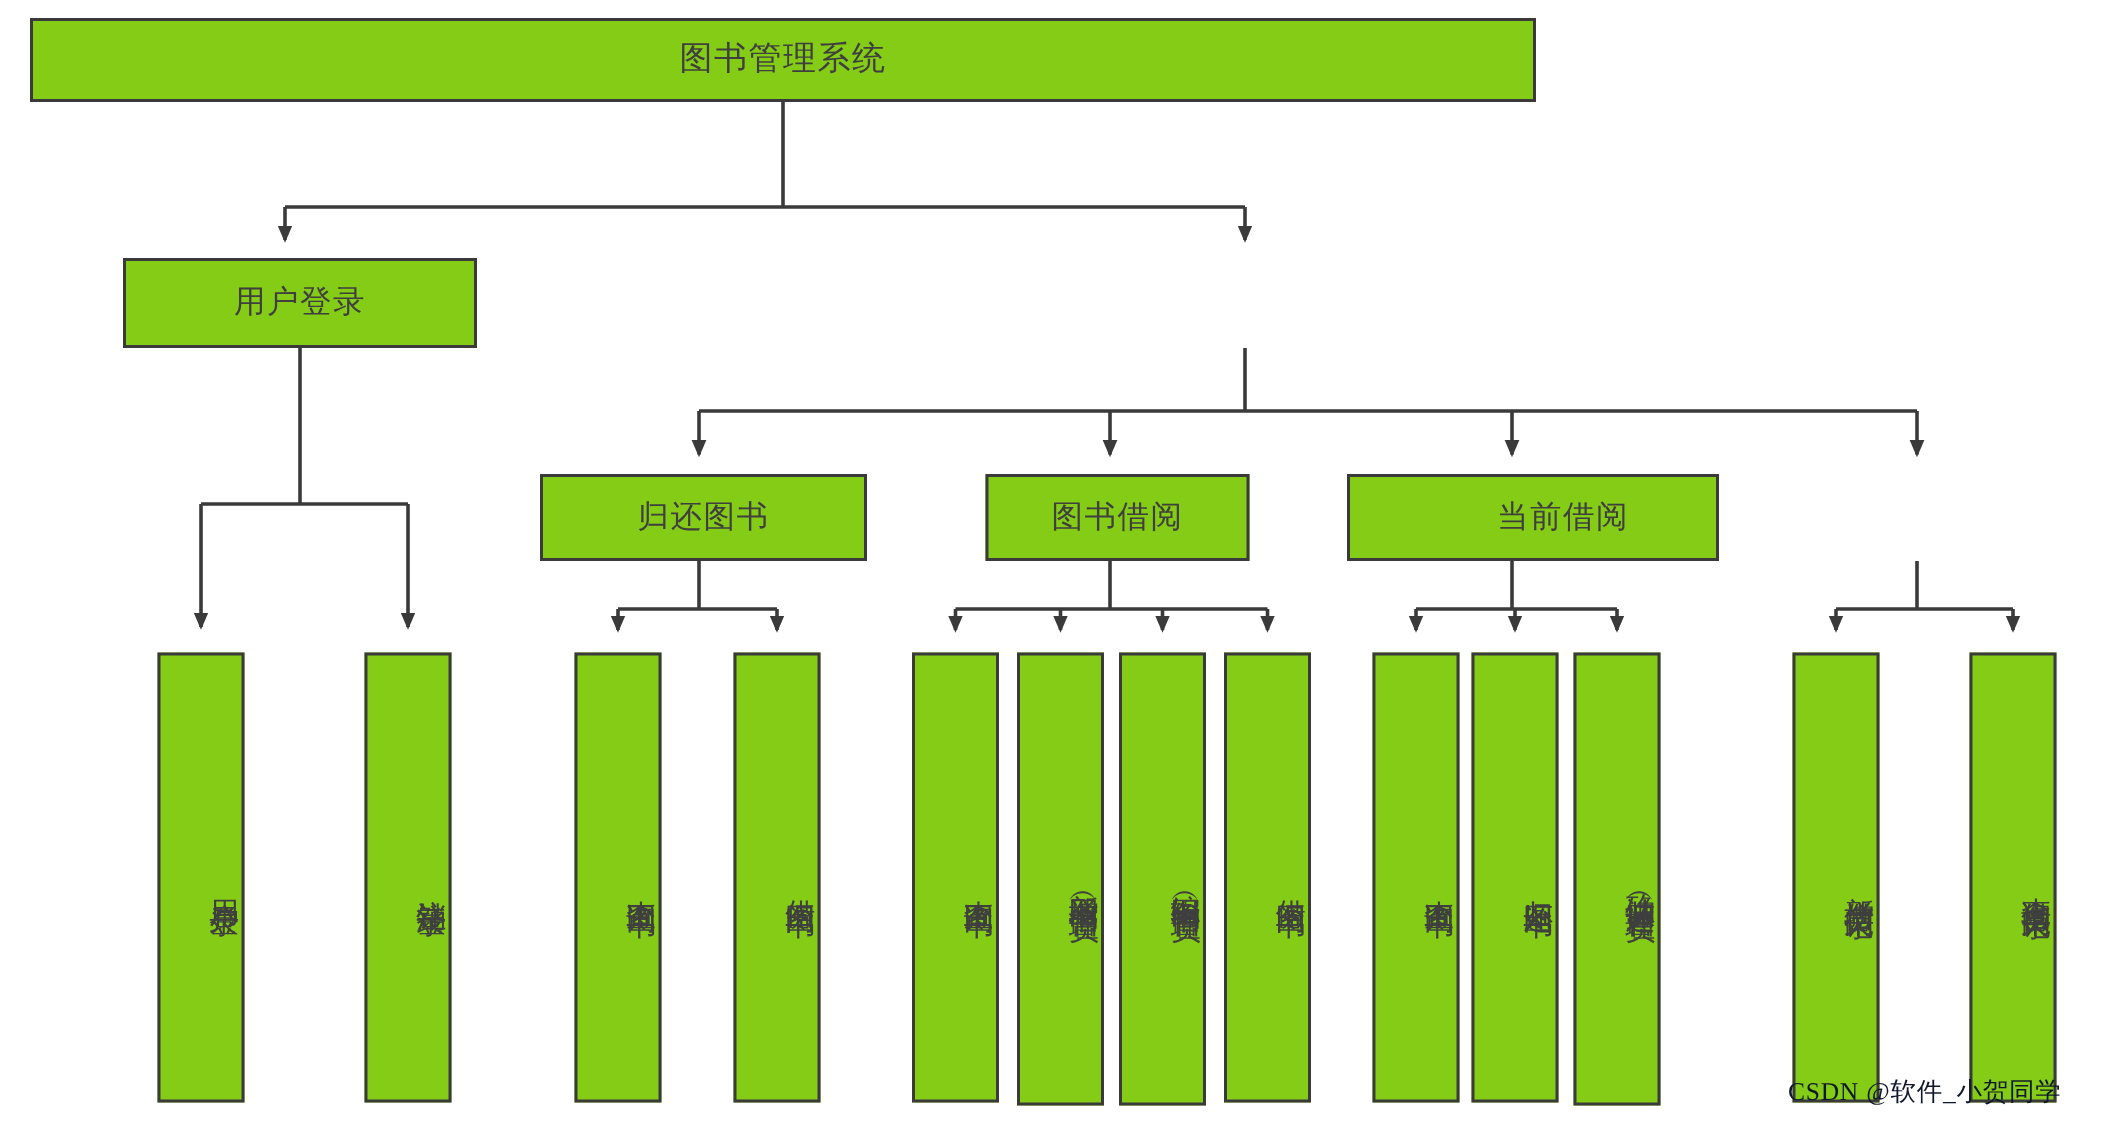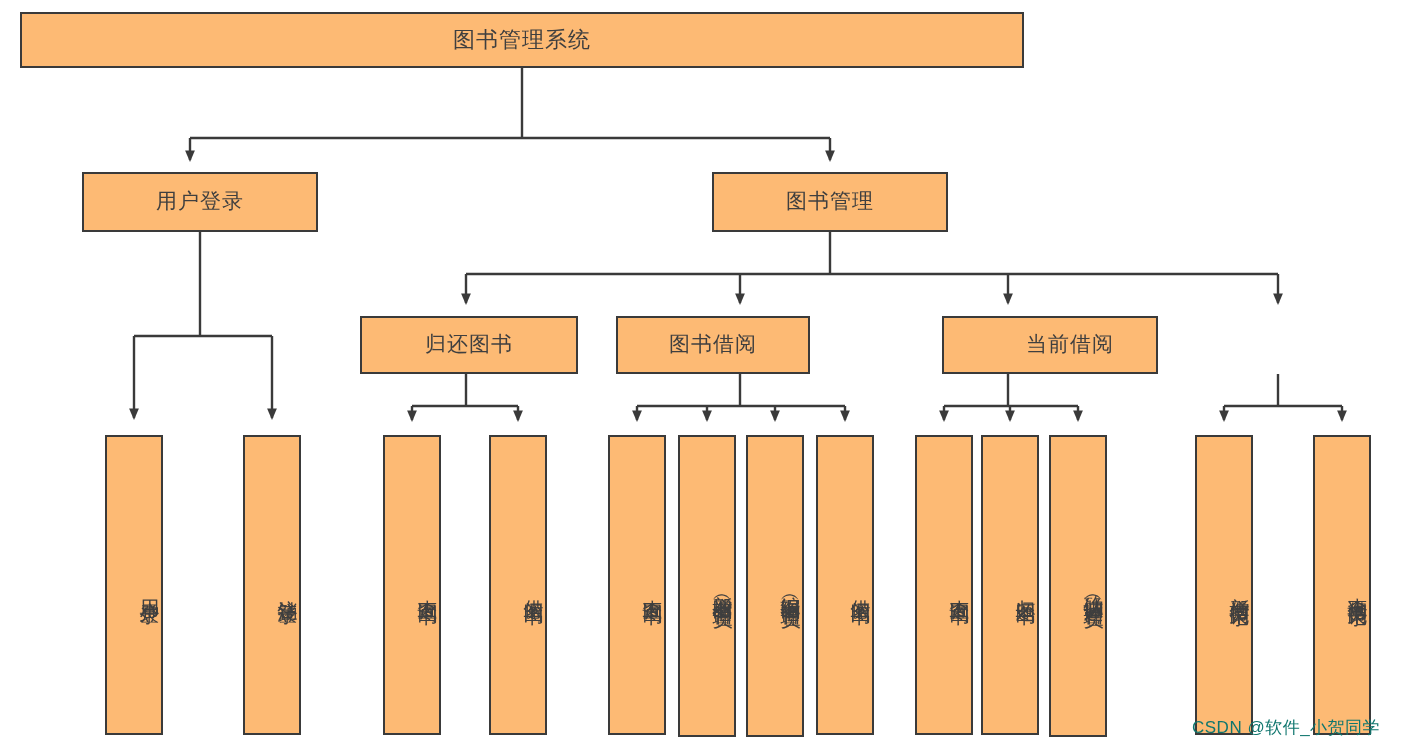--- a/index.html
+++ b/index.html
@@ -10,21 +10,21 @@
     font-family:"DejaVu Sans","Liberation Sans",sans-serif;
     overflow:hidden;
     position:relative;
   }
   #diagram{
     position:absolute;left:0;top:0;width:1405px;height:747px;
   }
   .node{
     position:absolute;
     box-sizing:border-box;
-    background:#fdba74;
+    background:#84cc16;
     border:2px solid #3a3a3a;
     display:flex;
     align-items:center;
     justify-content:center;
     color:#3f3f3f;
     line-height:1.12;
   }
   .node.horiz{
     font-size:21px;
     letter-spacing:1px;
@@ -40,25 +40,25 @@
     align-items:flex-start;
     justify-content:center;
     padding-top:6px;
     letter-spacing:2px;
   }
   .node.vert.tall{
     align-items:flex-start;
   }
   .watermark{
     position:absolute;
-    color:#0f766e;
+    color:#0f172a;
     font-size:17px;
     letter-spacing:0.5px;
     white-space:nowrap;
-    font-family:Liberation Sans, sans-serif;
+    font-family:Liberation Serif, serif;
   }
   svg.edges{
     position:absolute;left:0;top:0;width:1405px;height:747px;
     pointer-events:none;
   }
   svg.edges path, svg.edges line{
     stroke:#3a3a3a;stroke-width:2.4;fill:none;
   }
   .arrowhead{fill:#3a3a3a;}
 </style>
@@ -117,33 +117,30 @@
   </svg>
 
   <div class="node root" style="left:20px;top:12px;width:1004px;height:56px;">
     <span>图书管理系统</span>
   </div>
 
   <div class="node horiz" style="left:82px;top:172px;width:236px;height:60px;">
     <span>用户登录</span>
   </div>
 
-  <div class="node horiz" style="left:712px;top:172px;width:236px;height:60px;">
-    <span>图书管理</span>
-  </div>
 
   <div class="node horiz" style="left:360px;top:316px;width:218px;height:58px;">
     <span>归还图书</span>
   </div>
 
-  <div class="node horiz" style="left:616px;top:316px;width:194px;height:58px;">
+  <div class="node horiz" style="left:657px;top:316px;width:176px;height:58px;">
     <span>图书借阅</span>
   </div>
 
-  <div class="node horiz" style="left:942px;top:316px;width:216px;height:58px;padding-left:40px;">
+  <div class="node horiz" style="left:898px;top:316px;width:248px;height:58px;padding-left:40px;">
     <span>当前借阅</span>
   </div>
 
 
   <div class="node vert" style="left:105px;top:435px;width:58px;height:300px;">
     <span>用户登录</span>
   </div>
   <div class="node vert" style="left:243px;top:435px;width:58px;height:300px;">
     <span>注销登录</span>
   </div>

